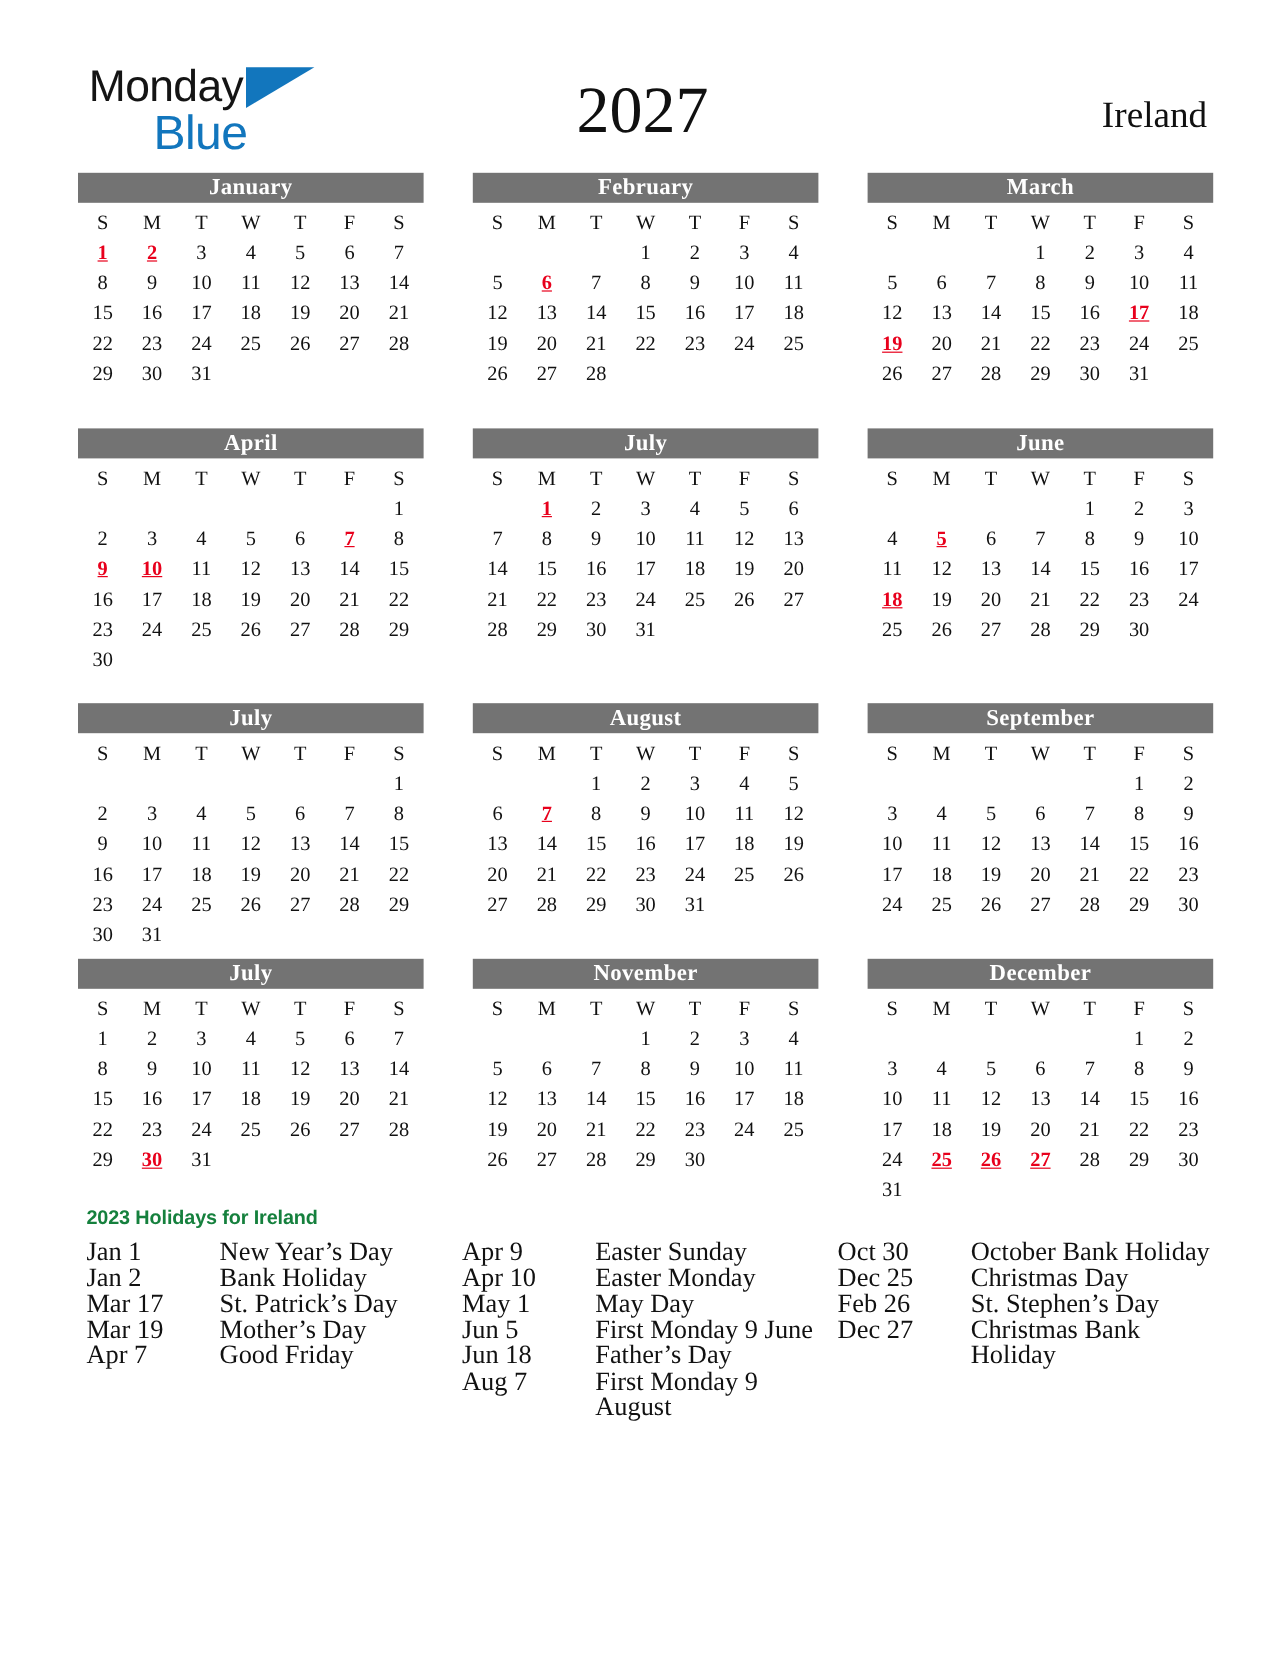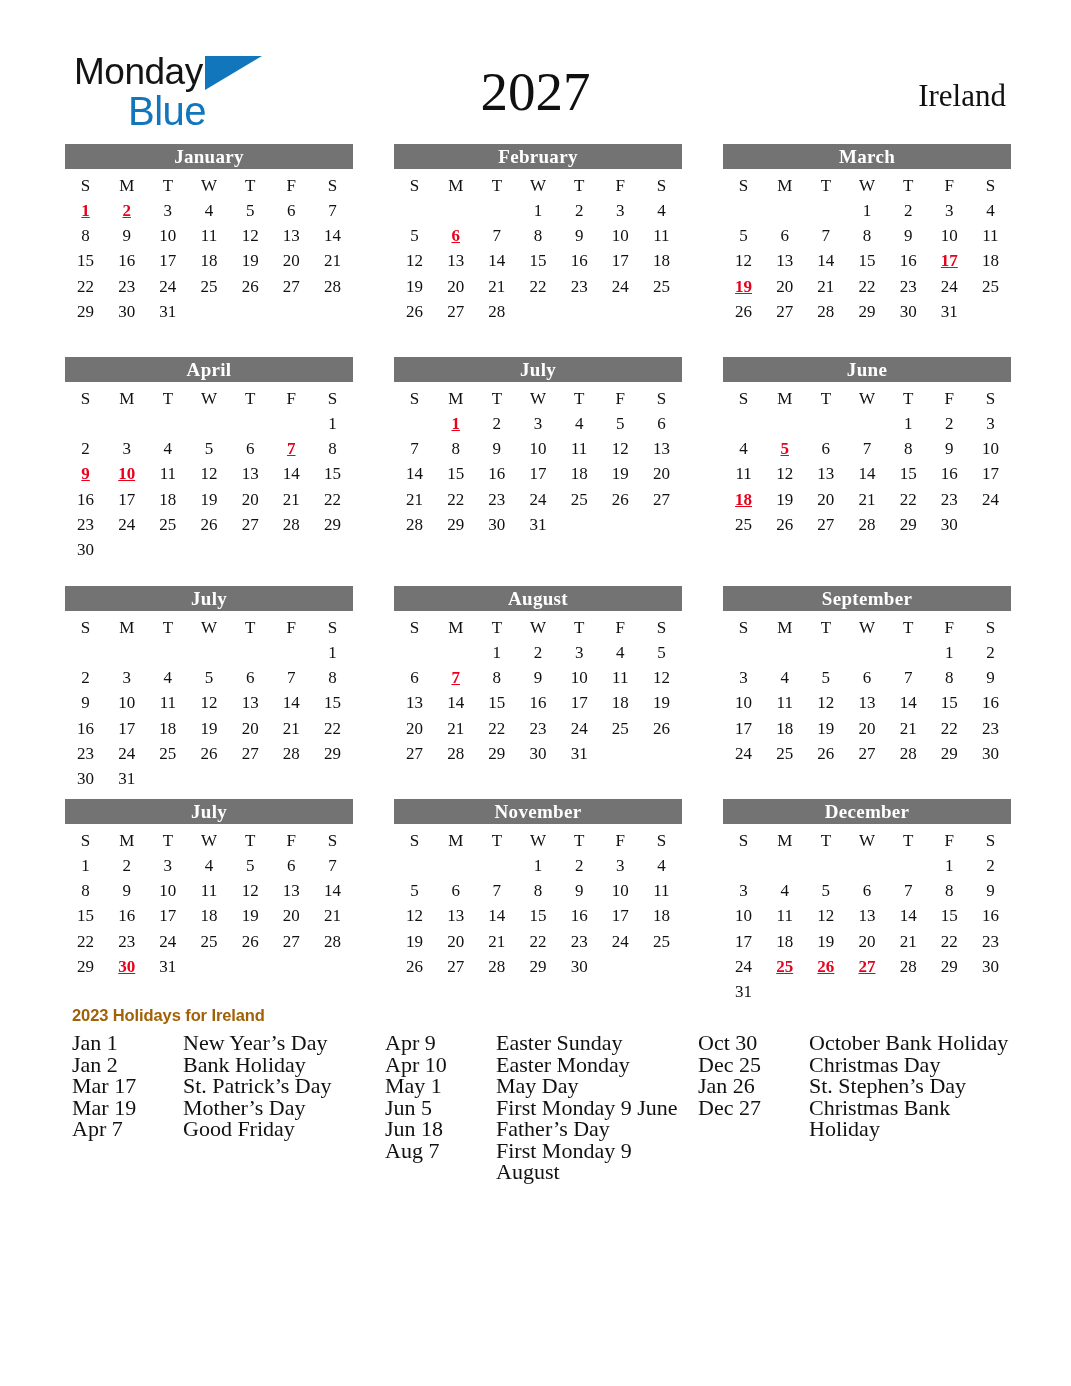--- a/index.html
+++ b/index.html
@@ -152,21 +152,21 @@
   .holidays {
     position: absolute;
     left: 72px;
     top: 1006px;
     width: 940px;
   }
   .holidays-title {
     font-family: "Liberation Sans", sans-serif;
     font-weight: bold;
     font-size: 16.5px;
-    color: #a16207;
+    color: #15803d;
     margin-bottom: 7px;
     letter-spacing: -0.1px;
   }
   .holiday-cols {
     display: flex;
     align-items: flex-start;
   }
   .holiday-col {
     width: 313px;
   }
@@ -983,21 +983,21 @@
         <div class="holiday-col col3">
           <div class="holiday-row">
             <span class="holiday-date">Oct 30</span>
             <span class="holiday-name">October Bank Holiday</span>
           </div>
           <div class="holiday-row">
             <span class="holiday-date">Dec 25</span>
             <span class="holiday-name">Christmas Day</span>
           </div>
           <div class="holiday-row">
-            <span class="holiday-date">Jan 26</span>
+            <span class="holiday-date">Feb 26</span>
             <span class="holiday-name">St. Stephen’s Day</span>
           </div>
           <div class="holiday-row">
             <span class="holiday-date">Dec 27</span>
             <span class="holiday-name">Christmas Bank Holiday</span>
           </div>
         </div>
       </div>
   </div>
 

